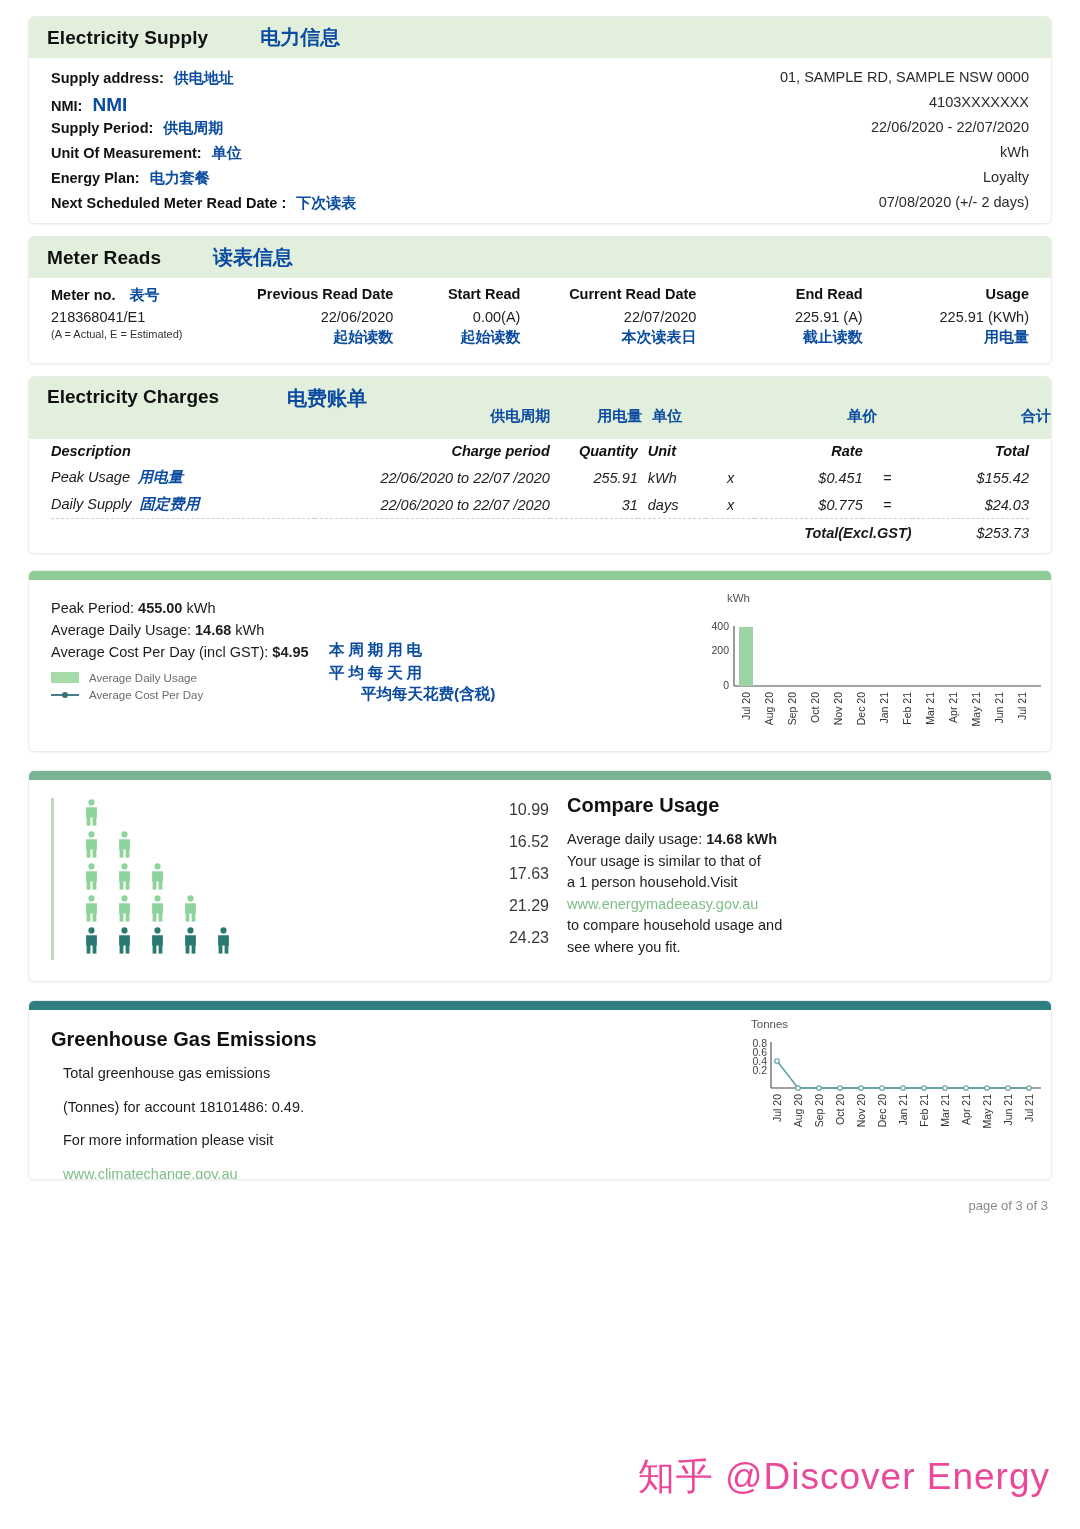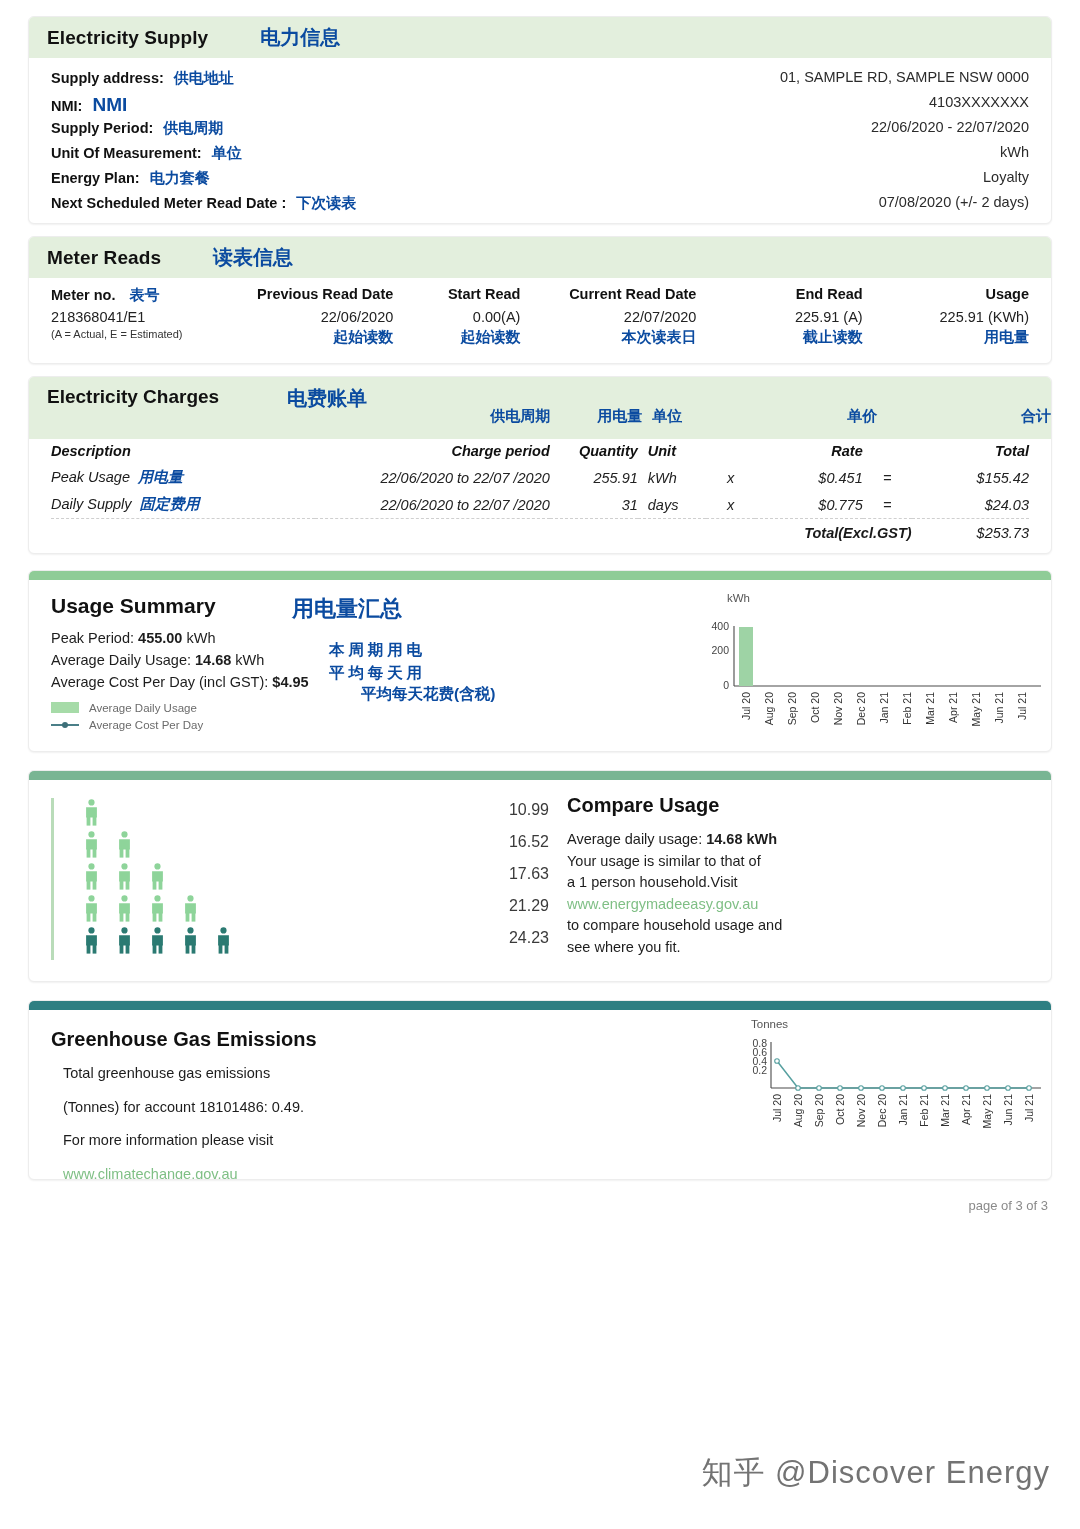--- a/index.html
+++ b/index.html
@@ -137,21 +137,21 @@
   .tick { font-size:10.5px; fill:#444; }
   .xtick { font-size:10.5px; fill:#333; }
 
   
   .pagenum {
     position:absolute; right:32px; top:1198px;
     font-size:13px; color:#8a8a8a;
   }
   .watermark {
     position:absolute; right:30px; top:1452px;
-    font-size:31px; color:#737373; font-weight:normal;
+    font-size:37px; color:#ec4899; font-weight:normal;
     letter-spacing:1px; white-space:nowrap;
   }
 </style>
 </head>
 <body>
 
 <div class="page">
 
   <div class="card" id="supply">
     <div class="sec-head">
@@ -296,24 +296,20 @@
           <td class="totline ar" style="font-weight:normal;padding-top:6px">$253.73</td>
         </tr>
       </tbody>
         </table>
     </div>
   </div>
 
   <div class="card" id="usage">
     <div class="topbar" style="background:#8fcc97"></div>
     <div class="usage-body">
-      <div>
-        <span class="us-title">Usage Summary</span>
-        <span class="us-title-cn cn">用电量汇总</span>
-      </div>
 
       <div class="us-line">
         <span>Peak Period:</span>
         <b>455.00</b>
         <span>kWh</span>
       </div>
       <div class="us-line">
         <span>Average Daily Usage:</span>
         <b>14.68</b>
         <span>kWh</span>

